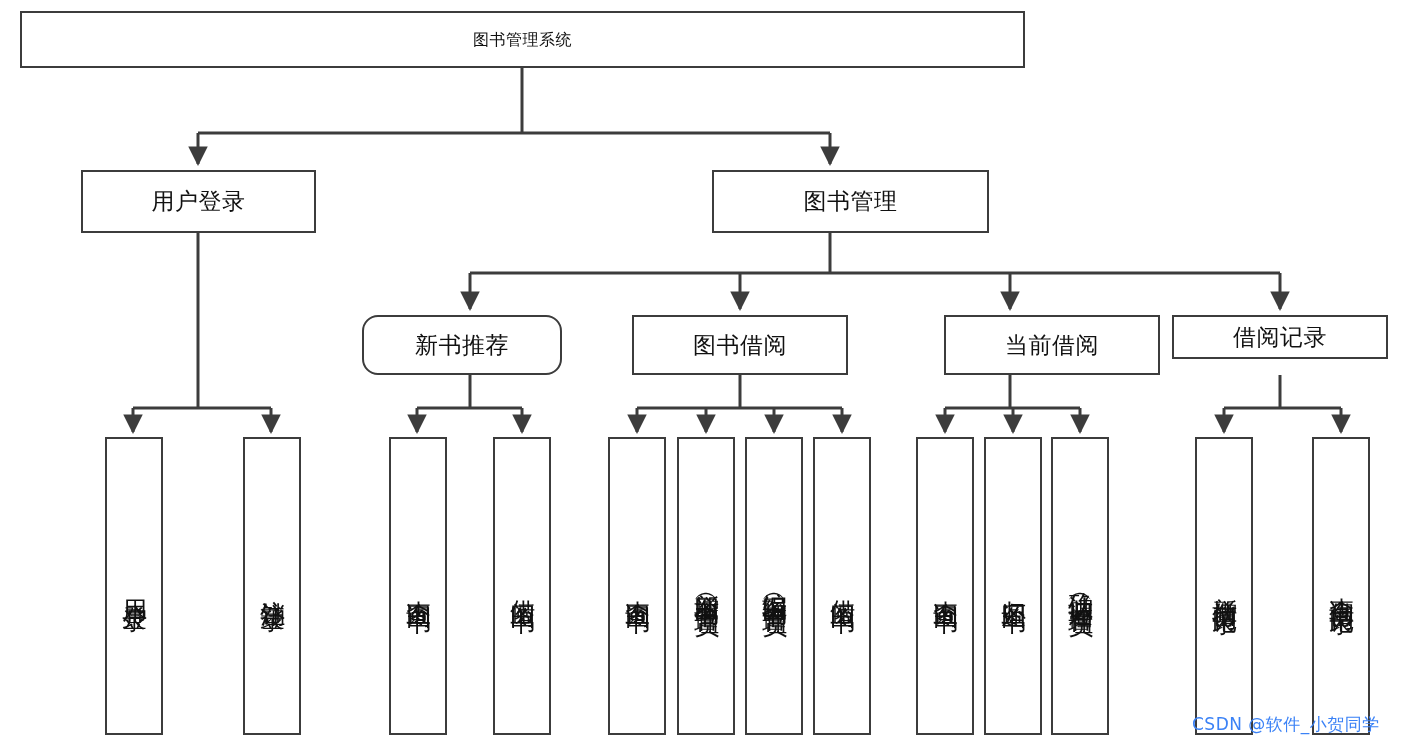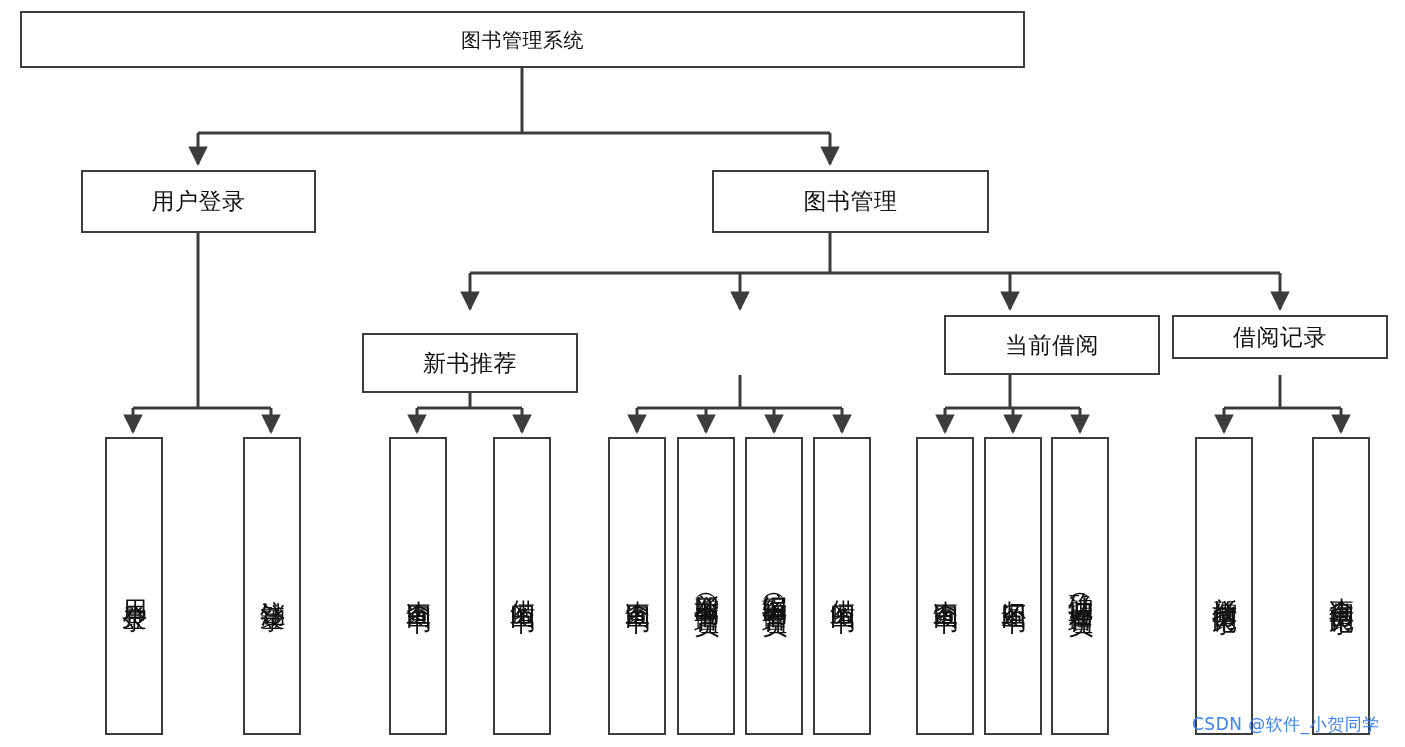--- a/index.html
+++ b/index.html
@@ -50,21 +50,21 @@
     align-items: center;
     justify-content: center;
   }
   .node.vertical .label {
     writing-mode: vertical-rl;
     text-orientation: upright;
     font-size: 25px;
     line-height: 1.05;
     letter-spacing: 3px;
   }
-  .node.root .label { font-size: 20px; }
+  .node.root .label { font-size: 16px; }
   .watermark {
     position: absolute;
     color: #3b82f6;
     font-size: 17px;
     letter-spacing: 0.5px;
     white-space: nowrap;
     font-family: "DejaVu Sans", "Liberation Sans", sans-serif;
   }
 </style>
 </head>
@@ -126,22 +126,25 @@
     <span class="label">图书管理系统</span>
   </div>
 
   <div class="node horizontal" style="left:81px; top:170px; width:235px; height:63px;">
     <span class="label">用户登录</span>
   </div>
   <div class="node horizontal" style="left:712px; top:170px; width:277px; height:63px;">
     <span class="label">图书管理</span>
   </div>
 
-  <div class="node horizontal" style="left:362px; top:333px; width:216px; height:60px;">
+  <div class="node horizontal" style="left:362px; top:315px; width:200px; height:60px;border-radius:16px;">
     <span class="label">新书推荐</span>
+  </div>
+  <div class="node horizontal" style="left:632px; top:315px; width:216px; height:60px;">
+    <span class="label">图书借阅</span>
   </div>
   <div class="node horizontal" style="left:902px; top:315px; width:216px; height:60px;margin-left:42px;">
     <span class="label">当前借阅</span>
   </div>
   <div class="node horizontal" style="left:1172px; top:315px; width:216px; height:44px;">
     <span class="label">借阅记录</span>
   </div>
 
   <div class="node vertical" style="left:105px; top:437px; width:58px; height:298px;">
     <span class="label">用户登录</span>

